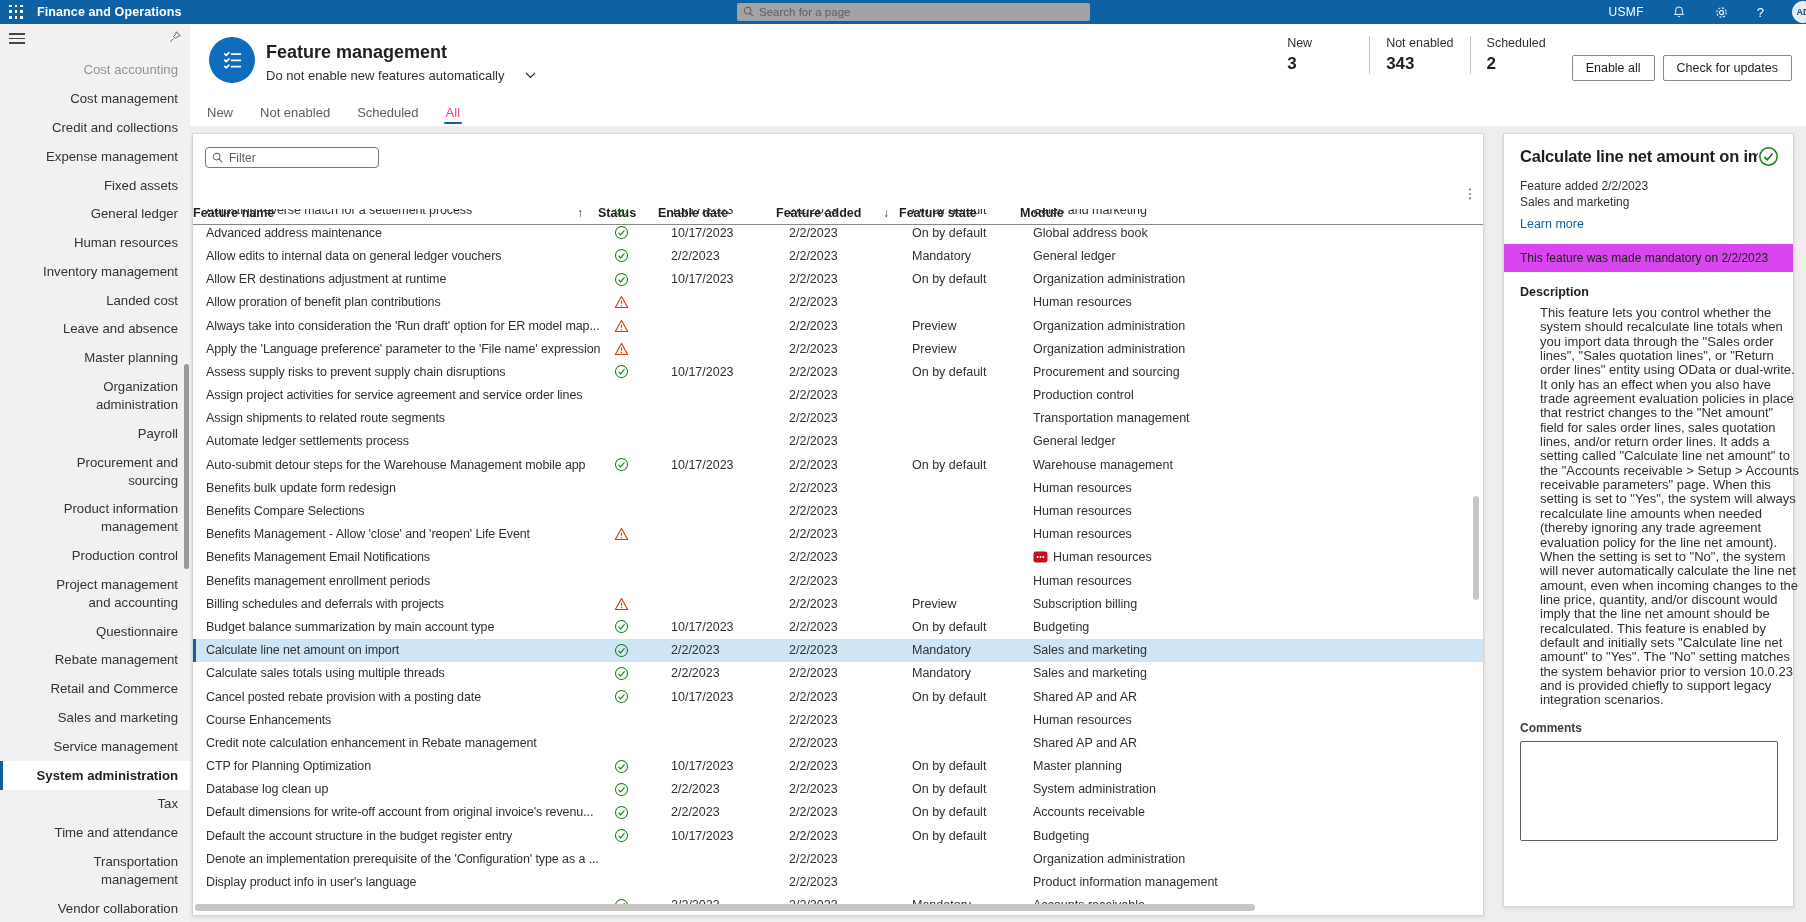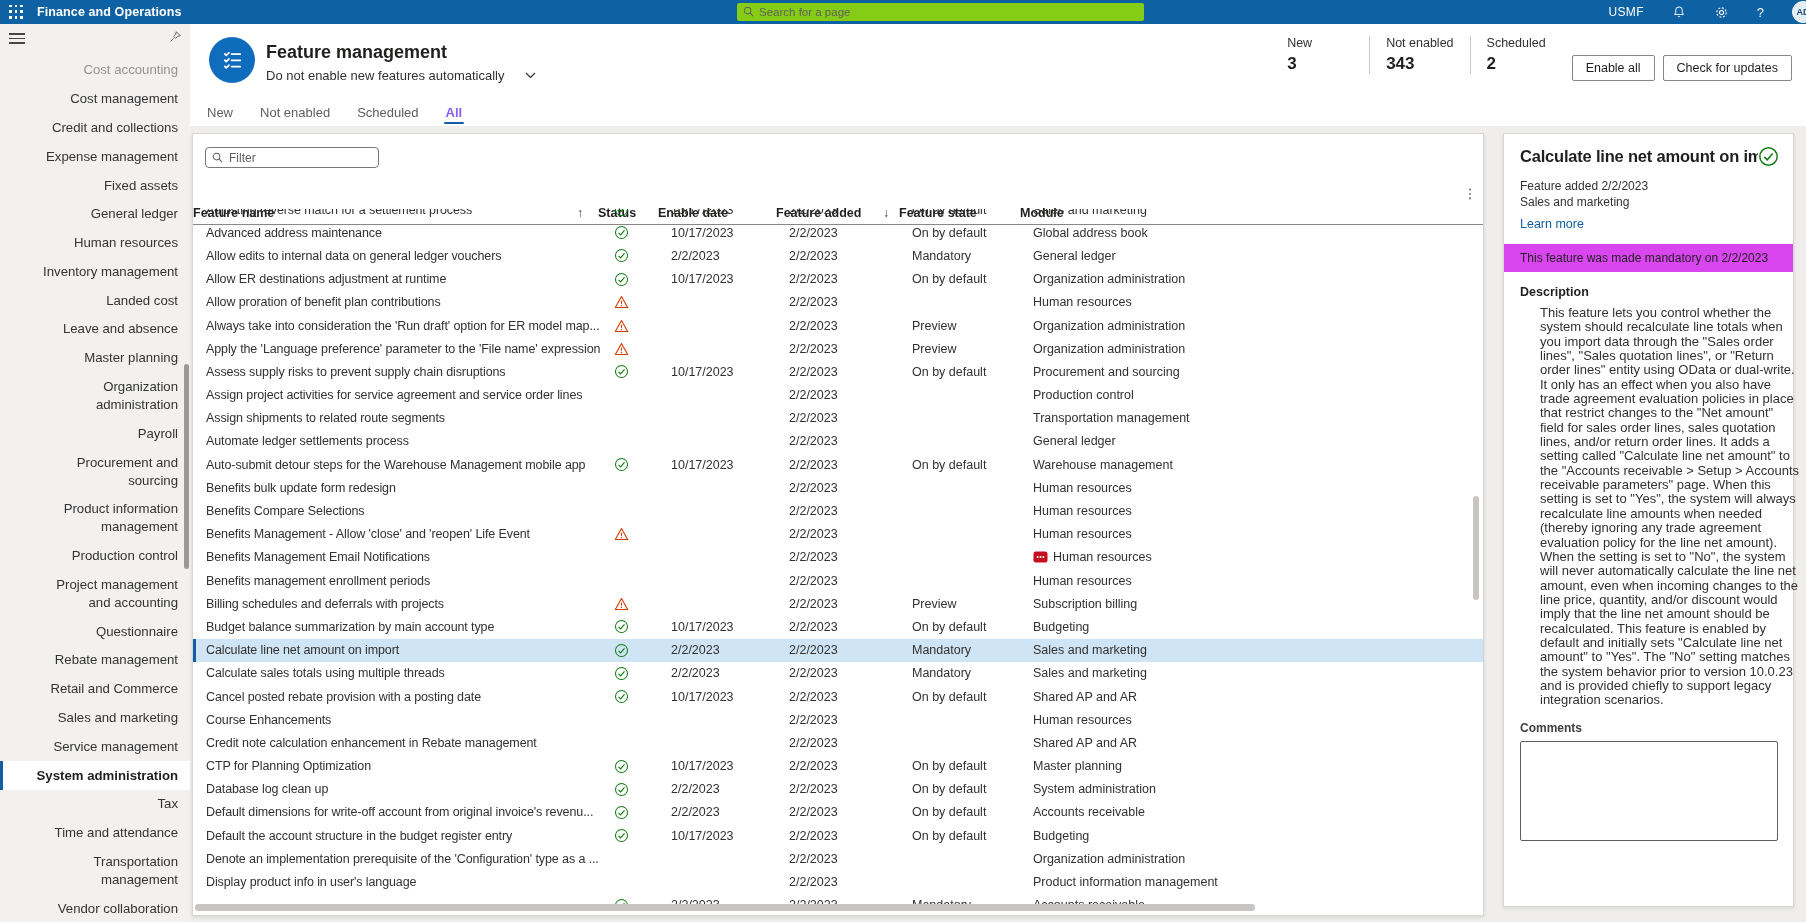--- a/index.html
+++ b/index.html
@@ -5,21 +5,21 @@
   * { margin:0; padding:0; box-sizing:border-box; }
   html,body { width:1806px; height:922px; overflow:hidden; }
   body { font-family:"Liberation Sans", sans-serif; background:#efeeec; color:#323130; }
   #app { position:relative; width:1806px; height:922px; overflow:hidden; }
 
   
   .topbar { position:absolute; left:0; top:0; width:1806px; height:24px; background:#0e62a3; display:flex; align-items:center; overflow:hidden; z-index:50; }
   .waffle { width:15px; height:15px; margin-left:9px; display:grid; grid-template-columns:repeat(3,1fr); gap:2.2px; cursor:pointer; }
   .waffle i { background:#fff; width:2.6px; height:2.6px; display:block; }
   .app-title { color:#fff; font-size:12.5px; font-weight:700; margin-left:13px; letter-spacing:.1px; }
-  .searchbox { position:absolute; left:737px; top:3px; width:407px; height:18px; background:#84cc16; border-radius:2px; }
+  .searchbox { position:absolute; left:737px; top:3px; width:353px; height:18px; background:#a3a3a3; border-radius:2px; }
   .searchbox svg { position:absolute; left:6px; top:3px; }
   .searchbox input { position:absolute; left:22px; top:0; width:325px; height:18px; border:none; outline:none; font-size:11.5px; color:#323130; font-family:"Liberation Sans",sans-serif; background:transparent; }
   .searchbox input::placeholder { color:#605e5c; }
   .topbar-right { position:absolute; right:0; top:0; height:24px; display:flex; align-items:center; gap:28px; color:#fff; padding-right:0; }
   .company { font-size:12px; letter-spacing:.3px; cursor:pointer; }
   .tb-icon { cursor:pointer; display:flex; align-items:center; }
   .help-glyph { font-size:13px; color:#fff; font-weight:400; }
   .avatar { width:22px; height:22px; border-radius:50%; background:#e4ecf4; color:#1b4d7a; font-size:9px; font-weight:700; display:flex; align-items:center; justify-content:center; border:1px solid #fff; margin-right:-8px; flex-shrink:0; }
 
   
@@ -46,21 +46,21 @@
   .stat { min-width:66px; }
   .stat + .stat { border-left:1px solid #c8c6c4; padding-left:16px; margin-left:16px; }
   .stat .s-label { font-size:12.5px; color:#323130; }
   .stat .s-value { font-size:17px; font-weight:600; color:#201f1e; margin-top:4px; }
   .hdr-buttons { display:flex; gap:8px; margin-left:26px; margin-top:19px; }
   .btn { height:26px; padding:0 13px; background:#fff; border:1px solid #8a8886; border-radius:2px; font-size:12.5px; color:#201f1e; font-family:"Liberation Sans",sans-serif; cursor:pointer; white-space:nowrap; }
 
   
   .tabbar { position:absolute; left:190px; top:99px; width:1616px; height:27px; background:#fff; display:flex; align-items:center; padding-left:17px; gap:27px; }
   .tab { font-size:13px; color:#605e5c; cursor:pointer; position:relative; height:100%; display:flex; align-items:center; }
-  .tab.active { color:#8b5cf6; font-weight:700; }
+  .tab.active { color:#ec4899; font-weight:400; }
   .tab.active::after { content:""; position:absolute; left:-2px; right:-2px; bottom:2px; height:2.4px; background:#115ea3; border-radius:1px; }
 
   
   .card { position:absolute; left:192px; top:133px; width:1292px; height:783px; background:#fff; border:1px solid #d8d6d4; box-shadow:0 .3px .9px rgba(0,0,0,.08), 0 1.6px 3.6px rgba(0,0,0,.1); }
   .filter-box { position:absolute; left:12px; top:13px; width:174px; height:21px; border:1px solid #7a7874; border-radius:4px; background:#fff; }
   .filter-box svg { position:absolute; left:6px; top:4px; }
   .filter-box input { position:absolute; left:23px; top:0; width:145px; height:19px; border:none; outline:none; font-size:12px; font-family:"Liberation Sans",sans-serif; color:#323130; background:transparent; }
   .filter-box input::placeholder { color:#605e5c; }
 
   .gridhead { position:absolute; left:0; top:67px; width:100%; height:24px; border-bottom:1px solid #8a8886; display:grid; grid-template-columns:400px 65px 118px 123px 121px 1fr; align-items:center; font-size:12.5px; font-weight:700; color:#201f1e; }

